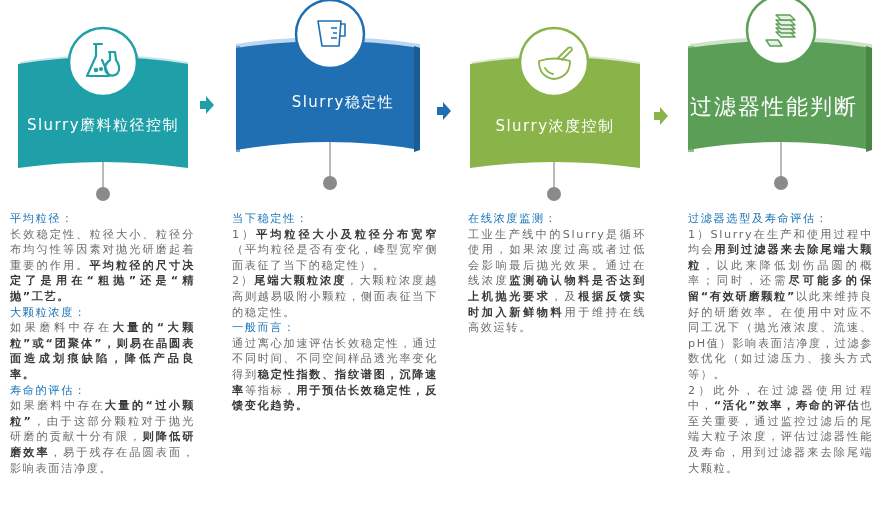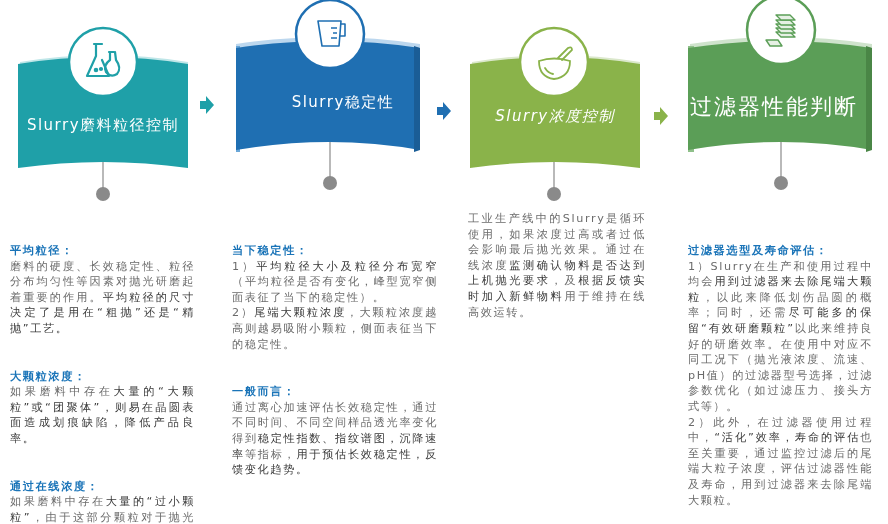--- a/index.html
+++ b/index.html
@@ -3,22 +3,22 @@
 <meta charset="utf-8">
 <style>
   * { margin:0; padding:0; box-sizing:border-box; }
   body { width:888px; height:524px; background:#ffffff; position:relative; overflow:hidden;
          font-family:"DejaVu Sans","Liberation Sans",sans-serif; }
   .stage { position:absolute; left:0; top:0; width:888px; height:524px; }
   .card-svg { position:absolute; left:0; top:0; }
   .card-title { position:absolute; color:#ffffff; font-size:15px; letter-spacing:1.5px; text-align:center;
                 font-weight:normal; white-space:nowrap; }
   .col { position:absolute; font-size:11.2px; line-height:15.6px; color:#6b6b6b; letter-spacing:1.6px; text-align:justify; }
-  .col .h { color:#1a74b8; font-weight:bold; display:block;margin-top:32px; }
-  .col b { color:#3a3a3a; font-weight:normal; }
+  .col .h { color:#1a74b8; font-weight:normal; display:block; }
+  .col b { color:#3a3a3a; font-weight:bold; }
   .col p { display:block; }
 </style>
 </head>
 <body>
 
 <div class="stage">
 
   <svg class="card-svg" width="888" height="210" viewBox="0 0 888 210">
 
     <g>
@@ -83,43 +83,44 @@
         <path d="M776 24 L790 24 L795 29 L781 29 Z"></path>
         <path d="M776 20 L790 20 L795 25 L781 25 Z"></path>
         <path d="M776 15 L790 15 L795 20 L781 20 Z"></path>
         <path d="M766 40 L778 40 L782 46 L770 46 Z"></path>
       </g>
     </g>
   </svg>
 
   <div class="card-title" style="left:18px; top:116px; width:170px;">Slurry磨料粒径控制</div>
   <div class="card-title" style="left:236px; top:93px; width:184px;padding-left:30px;">Slurry稳定性</div>
-  <div class="card-title" style="left:470px; top:107px; width:170px;font-style:italic;">Slurry浓度控制</div>
+  <div class="card-title" style="left:470px; top:117px; width:170px;">Slurry浓度控制</div>
   <div class="card-title" style="left:688px; top:92px; width:172px; font-size:22px; letter-spacing:2px;">过滤器性能判断</div>
 
   <div class="col" style="left:10px; top:211px; width:185px;">
     <span class="h">平均粒径：</span>
-    <p><span>磨料的硬度、长效稳定性、粒径分布均匀性等因素对抛光研磨起着重要的作用。</span><b>平均粒径的尺寸决定了是用在“粗抛”还是“精抛”工艺。</b></p>
+    <p><span>长效稳定性、粒径大小、粒径分布均匀性等因素对抛光研磨起着重要的作用。</span><b>平均粒径的尺寸决定了是用在“粗抛”还是“精抛”工艺。</b></p>
     <span class="h">大颗粒浓度：</span>
     <p><span>如果磨料中存在</span><b>大量的“大颗粒”或“团聚体”，则易在晶圆表面造成划痕缺陷，降低产品良率。</b></p>
-    <span class="h">通过在线浓度：</span>
+    <span class="h">寿命的评估：</span>
     <p><span>如果磨料中存在</span><b>大量的“过小颗粒”</b><span>，由于这部分颗粒对于抛光研磨的贡献十分有限，</span><b>则降低研磨效率</b><span>，易于残存在晶圆表面，影响表面洁净度。</span></p>
   </div>
 
   <div class="col" style="left:232px; top:211px; width:206px;">
     <span class="h">当下稳定性：</span>
     <p><span>1）</span><b>平均粒径大小及粒径分布宽窄</b><span>（平均粒径是否有变化，峰型宽窄侧面表征了当下的稳定性）。</span></p>
     <p><span>2）</span><b>尾端大颗粒浓度</b><span>，大颗粒浓度越高则越易吸附小颗粒，侧面表征当下的稳定性。</span></p>
     <span class="h">一般而言：</span>
     <p><span>通过离心加速评估长效稳定性，通过不同时间、不同空间样品透光率变化得到</span><b>稳定性指数、指纹谱图，沉降速率</b><span>等指标，</span><b>用于预估长效稳定性，反馈变化趋势。</b></p>
   </div>
 
   <div class="col" style="left:468px; top:211px; width:178px;">
+    <span class="h">在线浓度监测：</span>
     <p><span>工业生产线中的Slurry是循环使用，如果浓度过高或者过低会影响最后抛光效果。通过在线浓度</span><b>监测确认物料是否达到上机抛光要求</b><span>，及</span><b>根据反馈实时加入新鲜物料</b><span>用于维持在线高效运转。</span></p>
   </div>
 
   <div class="col" style="left:688px; top:211px; width:185px;">
     <span class="h">过滤器选型及寿命评估：</span>
-    <p><span>1）Slurry在生产和使用过程中均会</span><b>用到过滤器来去除尾端大颗粒</b><span>，以此来降低划伤晶圆的概率；同时，还需</span><b>尽可能多的保留“有效研磨颗粒”</b><span>以此来维持良好的研磨效率。在使用中对应不同工况下（抛光液浓度、流速、pH值）的过滤器型号选择，过滤参数优化（如过滤压力、接头方式等）。</span></p>
+    <p><span>1）Slurry在生产和使用过程中均会</span><b>用到过滤器来去除尾端大颗粒</b><span>，以此来降低划伤晶圆的概率；同时，还需</span><b>尽可能多的保留“有效研磨颗粒”</b><span>以此来维持良好的研磨效率。在使用中对应不同工况下（抛光液浓度、流速、pH值）影响表面洁净度，过滤参数优化（如过滤压力、接头方式等）。</span></p>
     <p><span>2）此外，在过滤器使用过程中，</span><b>“活化”效率，寿命的评估</b><span>也至关重要，通过监控过滤后的尾端大粒子浓度，评估过滤器性能及寿命，用到过滤器来去除尾端大颗粒。</span></p>
   </div>
 
 </div>
 
 </body></html>

